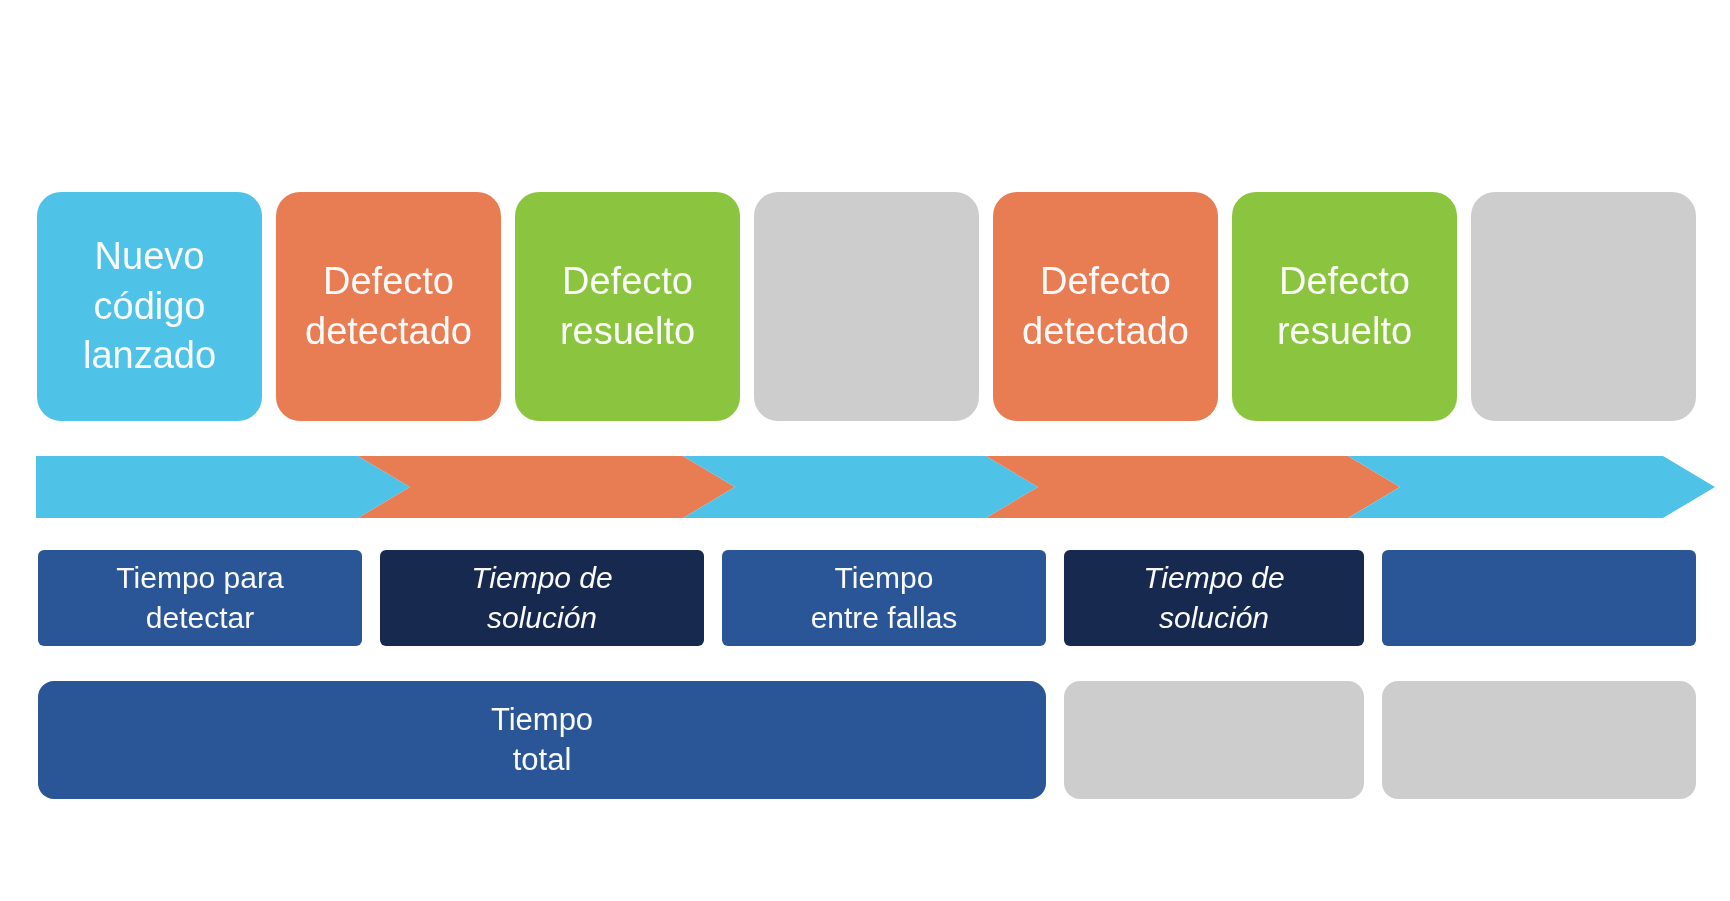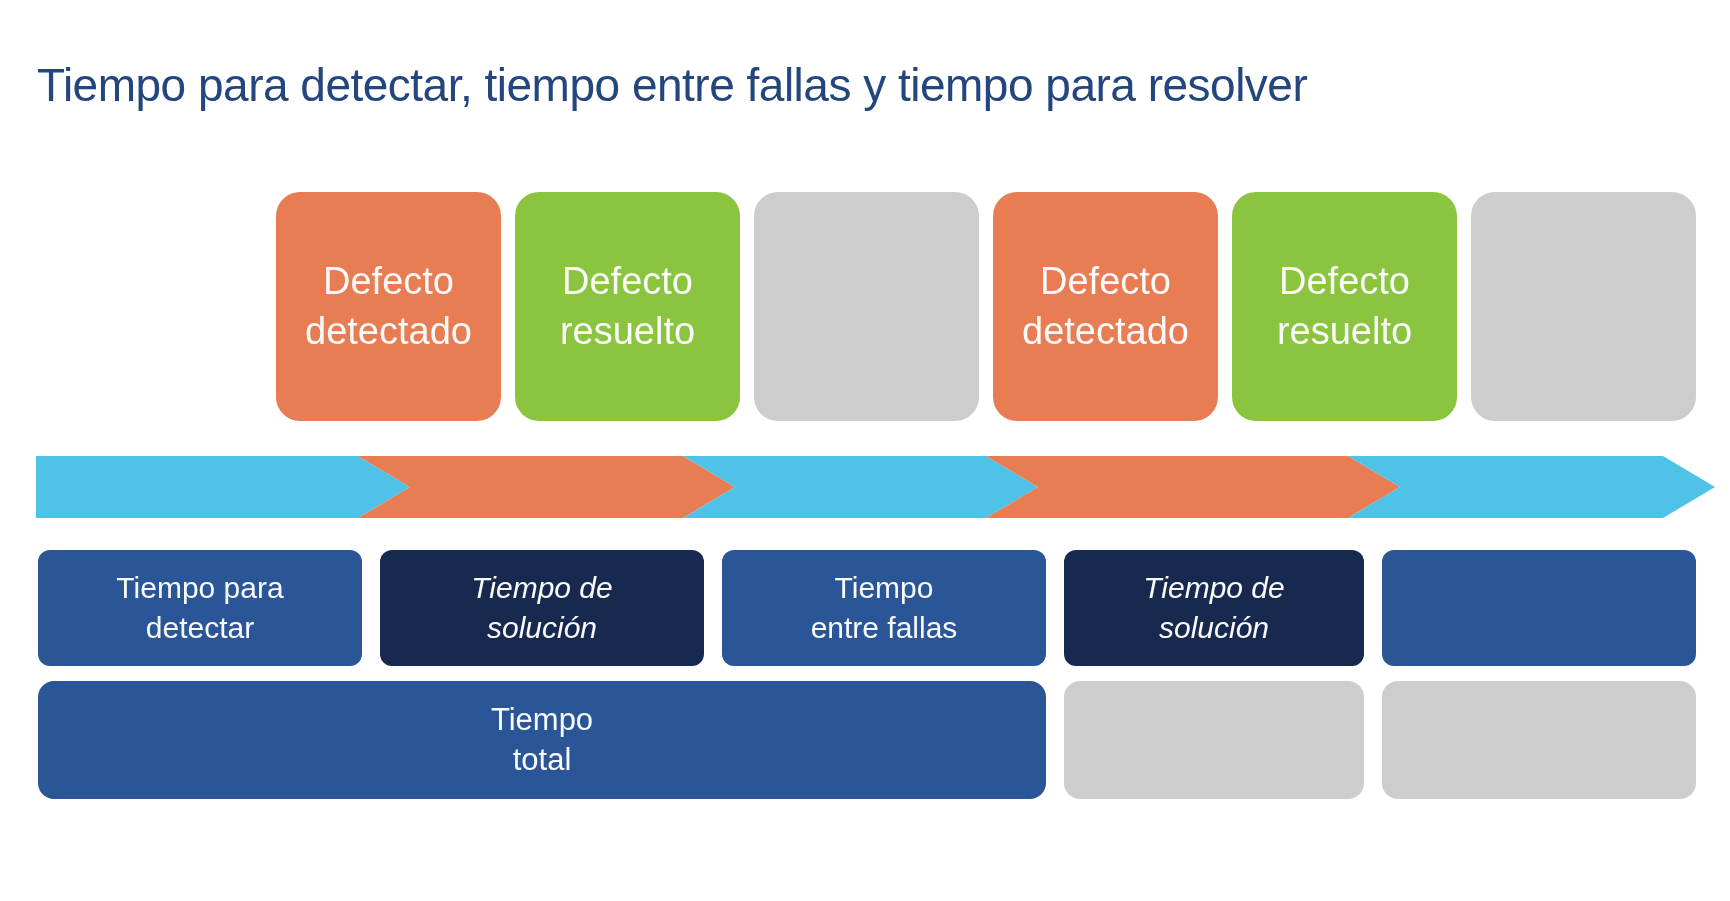--- a/index.html
+++ b/index.html
@@ -33,32 +33,36 @@
   .c-orange{ background:var(--c-orange,#E87C52); }
   .c-green { background:var(--c-green,#8BC53F); }
   .c-gray  { background:var(--c-gray,#CDCDCD); }
   .c-navy  { background:var(--c-navy,#2A5697); }
   .c-dark  { background:var(--c-dark-navy,#17294E);font-style:italic; }
 
   
   .arrow-band{ position:absolute; left:0; top:456px; width:1730px; height:62px; }
 
   
-  .ibox{ top:550px; height:116px; border-radius:12px; font-size:30px; line-height:1.33; }
+  .ibox{ top:550px; height:96px; border-radius:6px; font-size:30px; line-height:1.33; }
 
   
   .tbox{ top:681px; height:118px; border-radius:16px; font-size:31px; line-height:1.3; }
 </style>
 </head>
 <body>
 
 <div class="canvas">
 
-  <div class="page-title">Tiempo para detectar, tiempo entre fallas y tiempo para resolver</div>
 
+  <div class="box ebox c-sky" style="left:37px">
+      <span class="label">Nuevo
+código
+lanzado</span>
+    </div>
   <div class="box ebox c-orange" style="left:276px">
       <span class="label">Defecto
 detectado</span>
     </div>
   <div class="box ebox c-green" style="left:515px">
       <span class="label">Defecto
 resuelto</span>
     </div>
   <div class="box ebox c-gray" style="left:754px">
       <span class="label"></span>

